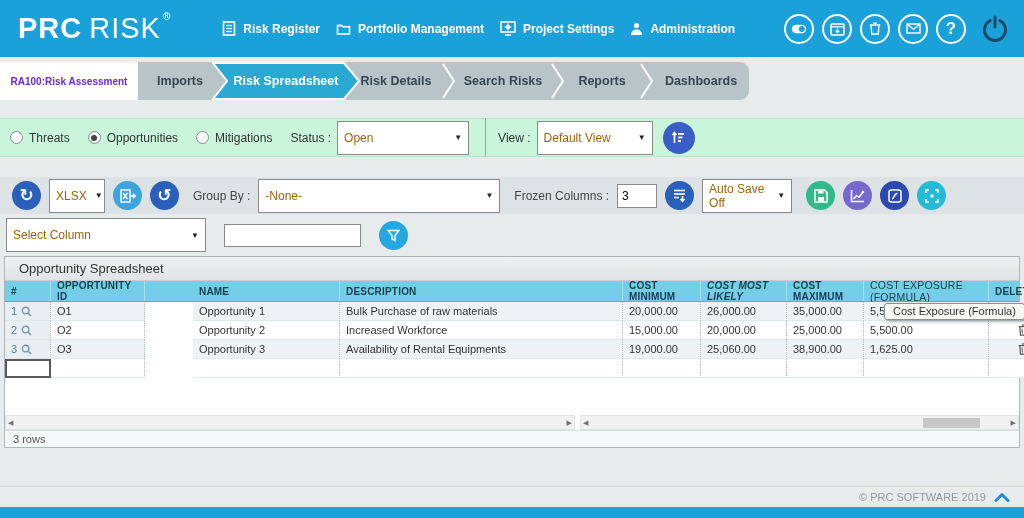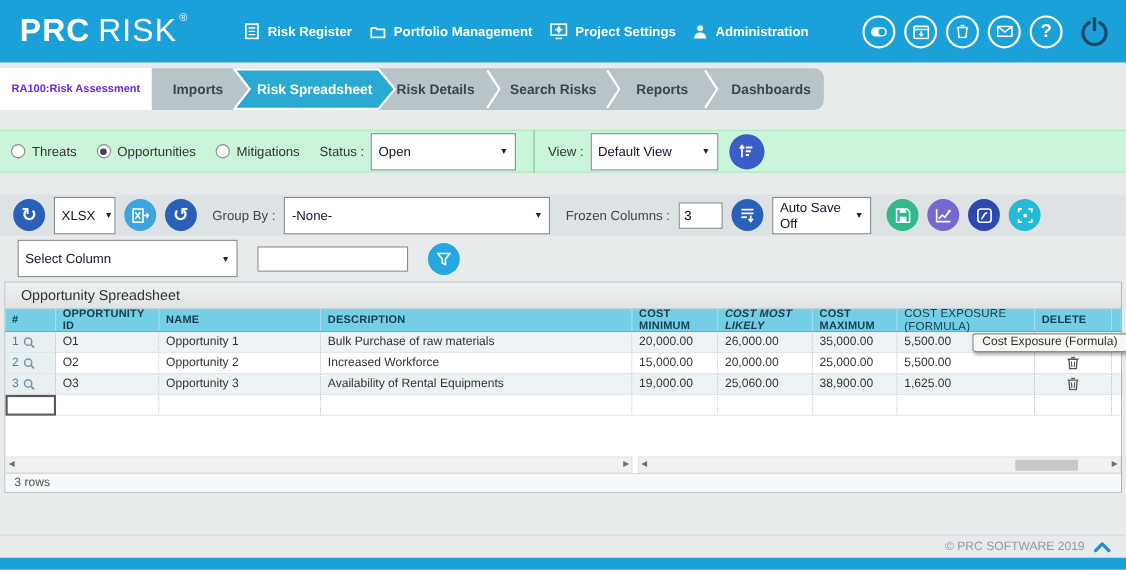--- a/index.html
+++ b/index.html
@@ -30,57 +30,57 @@
   .arrow-tab svg.bgshape { position:absolute; inset:0; }
   .arrow-tab .lbl { position:absolute; inset:0; display:flex; align-items:center; justify-content:center; color:#fff; font-size:12.5px; font-weight:bold; }
 
   
   .filter-bar { margin-top:14px; height:39px; background:#c9f6da; border-top:1px solid #b2e8c6; border-bottom:1px solid #b2e8c6; display:flex; align-items:center; padding:0 10px; }
   .radio-group { display:flex; align-items:center; gap:18px; }
   .radio-item { display:flex; align-items:center; gap:6px; font-size:12px; color:#333; cursor:pointer; }
   .radio-dot { width:13px; height:13px; border-radius:50%; border:1px solid #8a8a8a; background:#fdfdfd; position:relative; flex:none; }
   .radio-dot.sel::after { content:""; position:absolute; inset:2.5px; border-radius:50%; background:#444; }
   .inline-label { font-size:12px; color:#333; margin:0 6px 0 18px; }
-  .fake-select { background:#fff; border:1px solid #8a8a8a; height:24px; display:flex; align-items:center; justify-content:space-between; font-size:12px; color:#0f172a; padding:16px 6px; cursor:pointer; }
+  .fake-select { background:#fff; border:1px solid #8a8a8a; height:24px; display:flex; align-items:center; justify-content:space-between; font-size:12px; color:#a16207; padding:16px 6px; cursor:pointer; }
   .fake-select::after { content:"▼"; font-size:8px; color:#222; margin-left:8px; }
   .vsep { width:1px; height:39px; background:#86b99a; margin:0 12px 0 16px; }
   .sort-btn { width:32px; height:32px; border-radius:50%; background:#3a5dc8; display:flex; align-items:center; justify-content:center; cursor:pointer; margin-left:10px; }
 
   
   .toolbar { margin-top:20px; height:37px; background:#dde2e4; display:flex; align-items:center; padding:0 12px; gap:8px; }
   .circle-btn { width:29px; height:29px; border-radius:50%; display:flex; align-items:center; justify-content:center; cursor:pointer; color:#fff; flex:none; }
   .c-royal { background:#2a60b9; }
   .c-excel { background:#3da4dd; }
   .c-green { background:#30b98a; }
   .c-purple { background:#7668cf; }
   .c-navy { background:#2b49ae; }
   .c-teal { background:#25bad6; }
   .c-sky { background:#27a7e0; }
   .glyph { font-size:17px; font-weight:bold; line-height:1; }
   .tb-label { font-size:12px; color:#444; }
   .num-input { width:40px; height:24px; border:1px solid #8a8a8a; font-size:12px; padding:0 4px; font-family:inherit; }
 
   
-  .colfilter-row { margin-top:6px; display:flex; align-items:center; padding:0 6px; gap:18px; height:30px;margin-left:10px; }
+  .colfilter-row { margin-top:6px; display:flex; align-items:center; padding:0 6px; gap:18px; height:30px; }
   .text-input { width:137px; height:23px; border:1px solid #8a8a8a; font-size:12px; padding:0 4px; font-family:inherit; }
 
   
   .sheet-wrap { position:absolute; left:4px; right:4px; top:256px; height:192px; background:#fff; border:1px solid #aeb6b9; display:flex; flex-direction:column; }
   .sheet-title { height:24px; background:linear-gradient(#eef1f1,#dfe4e5); border-bottom:1px solid #c6cdd0; display:flex; align-items:center; padding-left:14px; font-size:13px; color:#333; }
   .thead { display:flex; background:#74cfe6; border-bottom:1px solid #49b4d2; height:21px; }
   .th { font-size:10px; font-weight:bold; color:#17404f; display:flex; align-items:center; padding-left:6px; border-right:1px solid rgba(255,255,255,0.35); letter-spacing:.2px; cursor:pointer; }
   .th.italic { font-style:italic; }
   .th.normal { font-weight:normal; font-size:10.5px; }
   .tr { display:flex; height:19px; }
   .tr.odd .td { background:#edf3f4; }
   .tr.even .td { background:#ffffff; }
   .td { font-size:11px; color:#333; display:flex; align-items:center; padding-left:6px; border-right:1px dotted #b6bec2; border-bottom:1px solid #dce8ec; overflow:hidden; white-space:nowrap; }
   .td.numcol { background:#e9eff1 !important; color:#4a7fa5; gap:4px; cursor:pointer; }
   .td.delcol { justify-content:center; padding-left:0; }
-  .c0{width:46px;flex:none;} .c1{width:94px;flex:none;} .c2{width:147px;flex:none;}
+  .c0{width:46px;flex:none;} .c1{width:94px;flex:none;} .c2{width:147px;flex:none;margin-left:48px;}
   .c3{width:283px;flex:none;} .c4{width:78px;flex:none;} .c5{width:86px;flex:none;}
   .c6{width:77px;flex:none;} .c7{width:125px;flex:none;} .c8{width:70px;flex:none;}
   .cf{flex:1;border-right:none;}
   .tr.emptyrow .td { background:#fff; }
   .sel-cell { outline:2px solid #5a5a5a; outline-offset:-2px; }
   .sheet-body-fill { flex:1; background:#fff; }
   .trash-btn { cursor:pointer; display:flex; align-items:center; }
 
   
   .scroll-row { height:15px; display:flex; gap:5px; background:#fff; }

